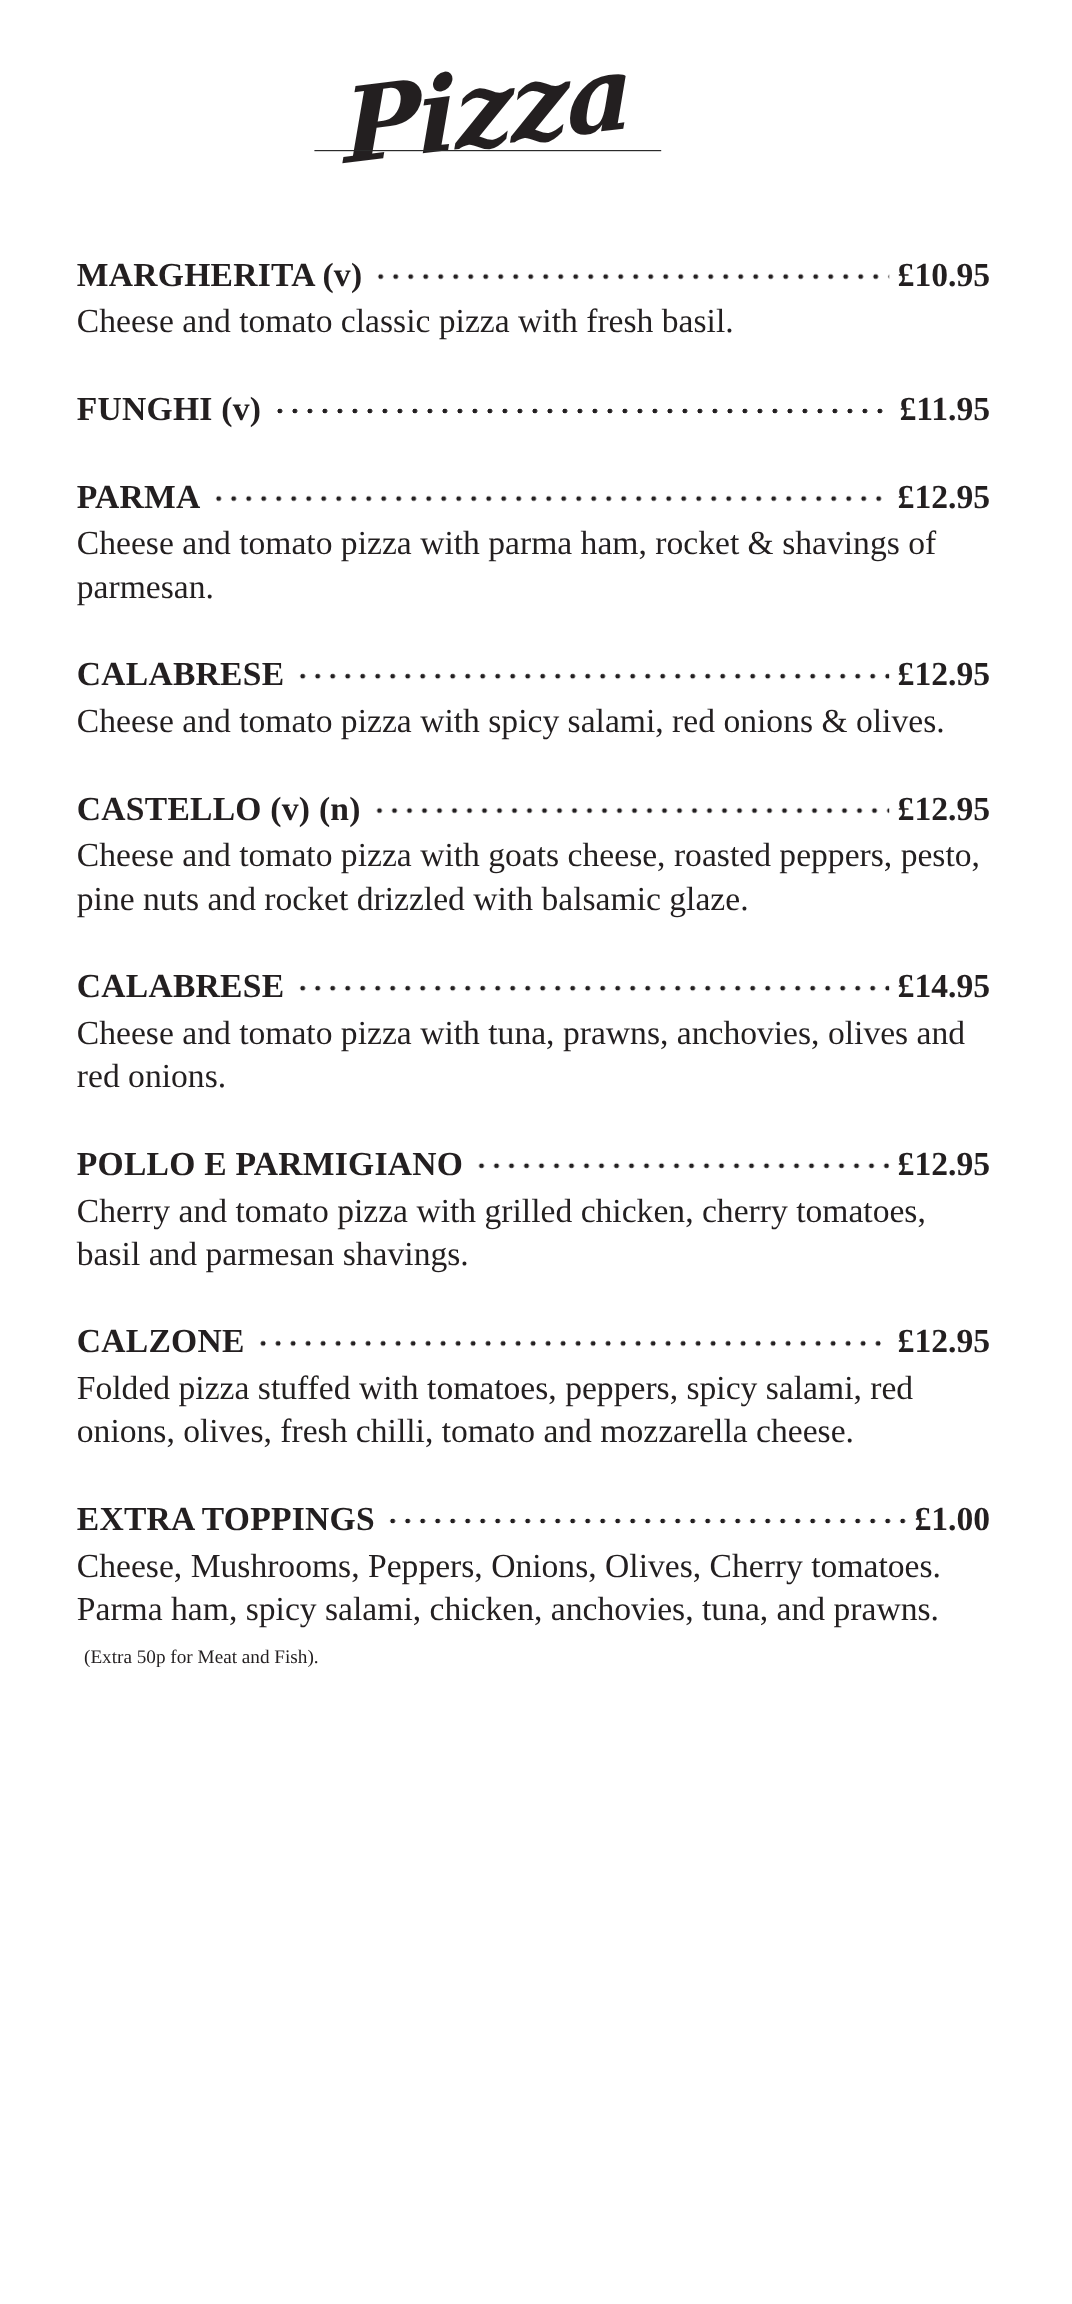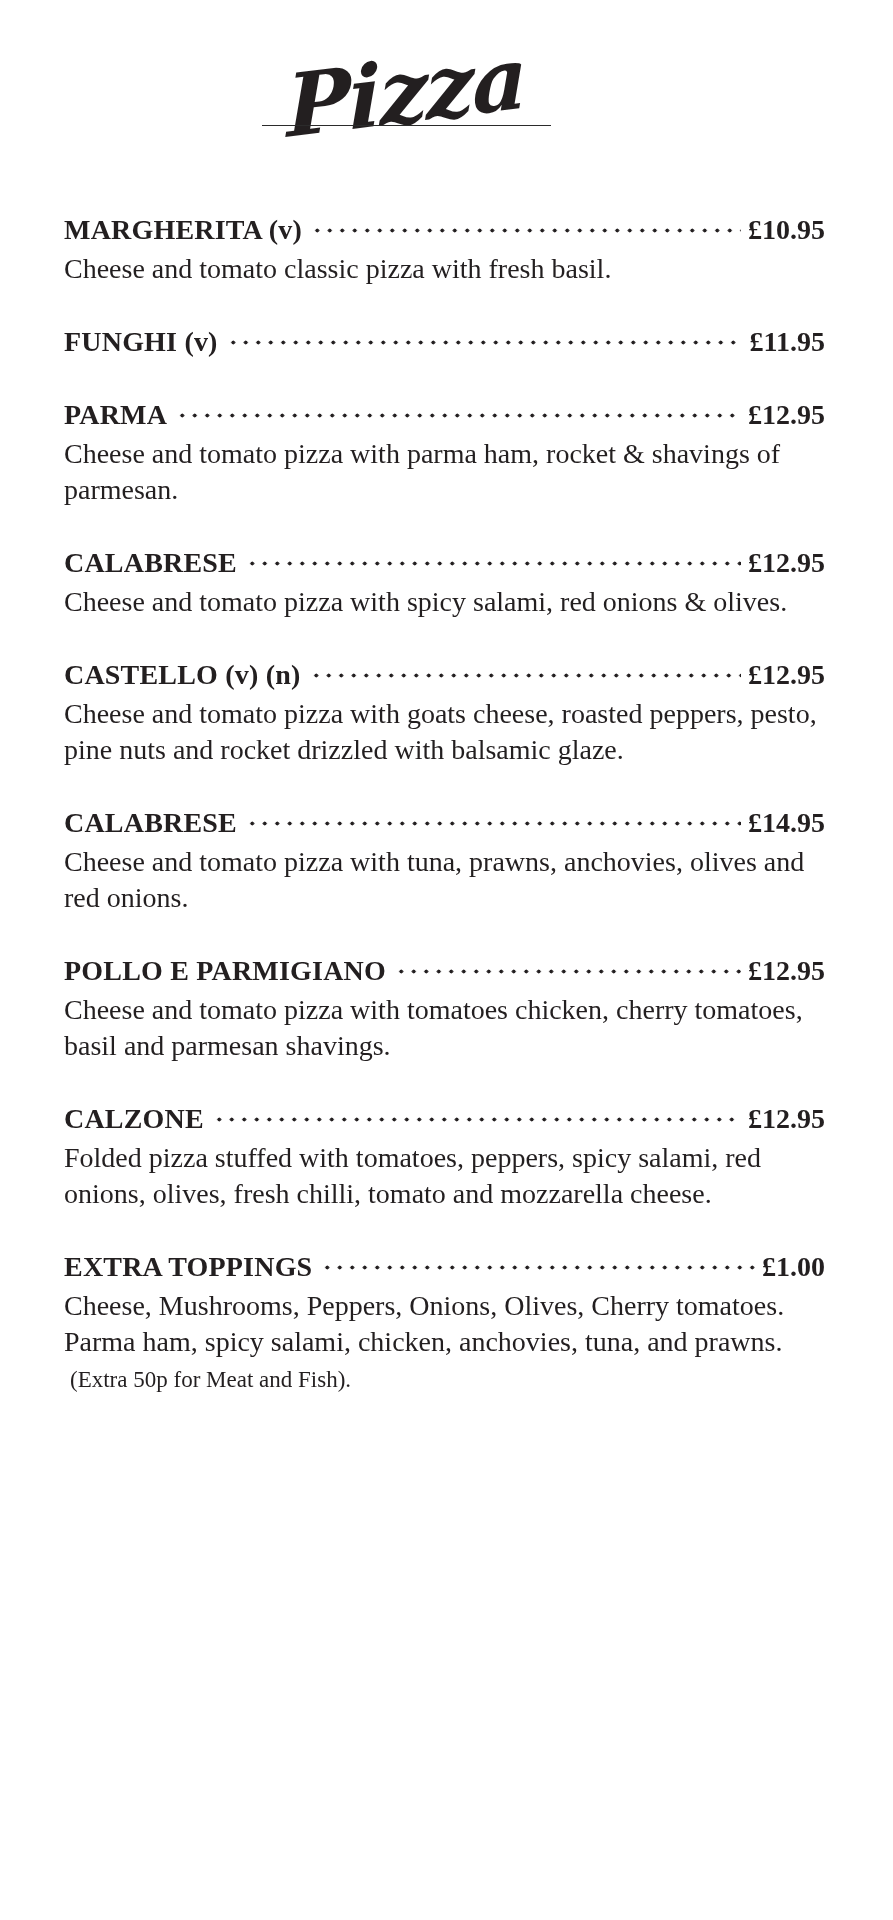--- a/index.html
+++ b/index.html
@@ -68,21 +68,21 @@
     background-repeat: repeat-x;
     background-position: left bottom;
   }
   .item-price { white-space: nowrap; }
   .item-desc {
     font-size: 28px;
     line-height: 36px;
     margin-top: 3px;
   }
   .desc-note {
-    font-size: 23px;
+    font-size: 16px;
     margin-left: 6px;
   }
 </style>
 </head>
 <body>
 
 <div class="page">
 
   <header class="title-wrap">
     <div class="title-script">Pizza</div>
@@ -145,21 +145,21 @@
 
     <div class="menu-item">
     </div>
 
     <div class="menu-item">
       <div class="item-line">
         <span class="item-name">POLLO E PARMIGIANO</span>
         <span class="leader"></span>
         <span class="item-price">£12.95</span>
       </div>
-      <p class="item-desc"><span class="desc-text">Cheese and tomato pizza with tomatoes chicken, cherry tomatoes, basil and parmesan shavings.</span></p>
+      <p class="item-desc"><span class="desc-text">Cherry and tomato pizza with grilled chicken, cherry tomatoes, basil and parmesan shavings.</span></p>
     </div>
 
     <div class="menu-item">
       <div class="item-line">
         <span class="item-name">CALZONE</span>
         <span class="leader"></span>
         <span class="item-price">£12.95</span>
       </div>
       <p class="item-desc"><span class="desc-text">Folded pizza stuffed with tomatoes, peppers, spicy salami, red onions, olives, fresh chilli, tomato and mozzarella cheese.</span></p>
     </div>

